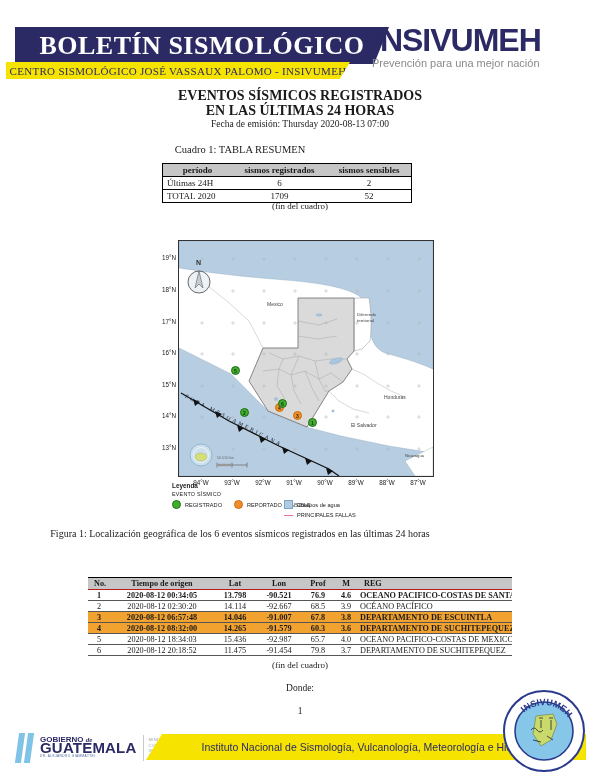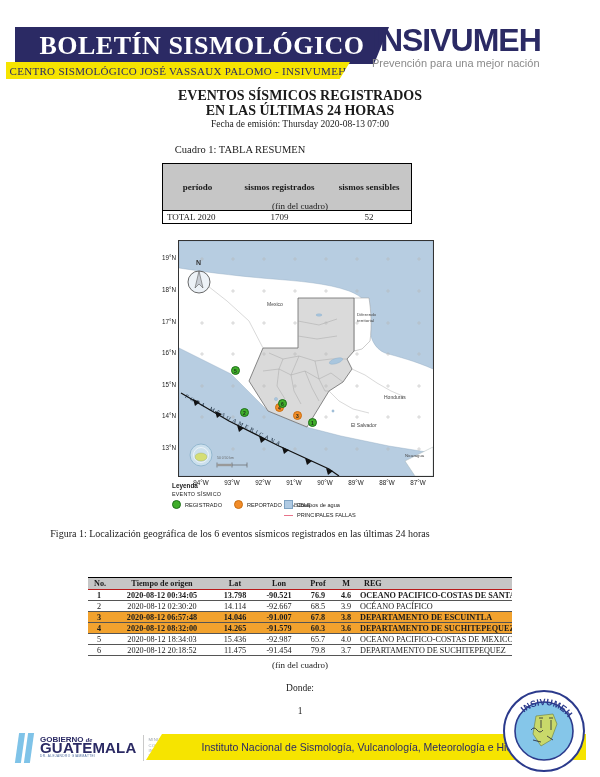--- a/index.html
+++ b/index.html
@@ -18,21 +18,21 @@
   .brand .name{color:#2B2A64;font-weight:bold;font-size:32px;letter-spacing:-1px;line-height:32px;}
   .brand .tag{color:#8a8a8a;font-size:11px;margin-top:1px;}
 
   
   .doc-title{position:absolute;left:0;width:600px;text-align:center;font-weight:bold;font-size:14px;}
   .fecha{position:absolute;left:0;top:119px;width:600px;text-align:center;font-size:9.5px;}
   .tcaption{position:absolute;left:0;width:480px;text-align:center;font-size:10.5px;}
 
   
   .table1{position:absolute;left:162px;top:163px;width:250px;border-collapse:collapse;font-size:9px;}
-  .table1 th{background:#c6c6c6;font-weight:bold;border:1px solid #000;border-left:none;border-right:none;padding:18px 4px;}
+  .table1 th{background:#c6c6c6;font-weight:bold;border:1px solid #000;border-left:none;border-right:none;padding:1px 4px;}
   .table1 td{padding:1px 4px;border-bottom:1px solid #000;}
   .table1 .l{text-align:left;}.table1 .c{text-align:center;}
   .table1{border:1px solid #000;}
   .finnote{position:absolute;left:0;width:600px;text-align:center;font-size:9px;}
 
   
   .figure{position:absolute;left:156px;top:240px;width:300px;height:280px;font-family:"Liberation Sans","DejaVu Sans",sans-serif;}
   .map-box{position:absolute;left:22px;top:0;width:254px;height:235px;border:1.4px solid #333;background:#fff;}
   .ytick{position:absolute;left:0;width:20px;text-align:right;font-size:6.3px;color:#222;}
   .xtick{position:absolute;top:239px;width:26px;text-align:center;font-size:6.3px;color:#222;}
@@ -106,20 +106,25 @@
   <div class="tcaption" style="top:144px">Cuadro 1: TABLA RESUMEN</div>
   <table class="table1">
     <thead>
       <tr>
         <th class="c">período</th>
         <th class="c">sismos registrados</th>
         <th class="c">sismos sensibles</th>
       </tr>
     </thead>
     <tbody>
+      <tr>
+        <td class="l">Últimas 24H</td>
+        <td class="c">6</td>
+        <td class="c">2</td>
+      </tr>
       <tr style="border-bottom:none">
         <td class="l">TOTAL 2020</td>
         <td class="c">1709</td>
         <td class="c">52</td>
       </tr>
     </tbody>
   </table>
   <div class="finnote" style="top:201px">(fin del cuadro)</div>
 
   <div class="figure">

